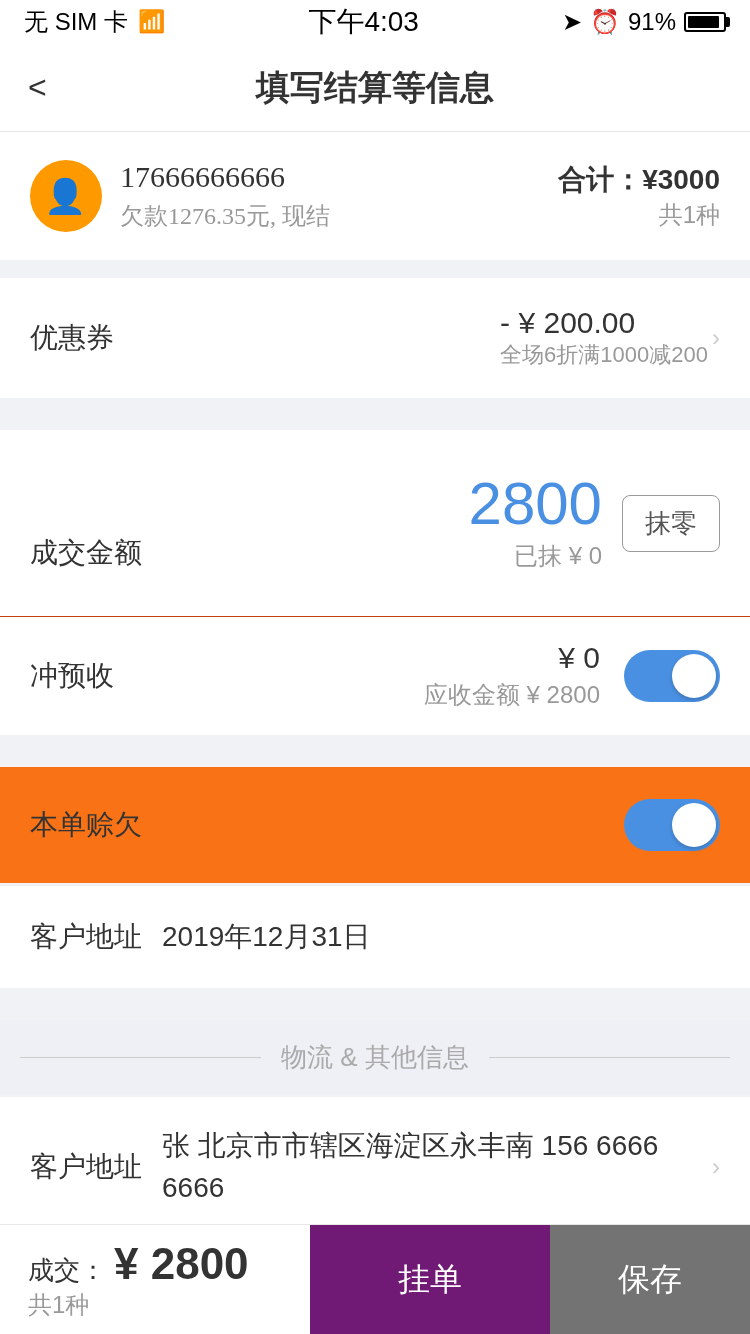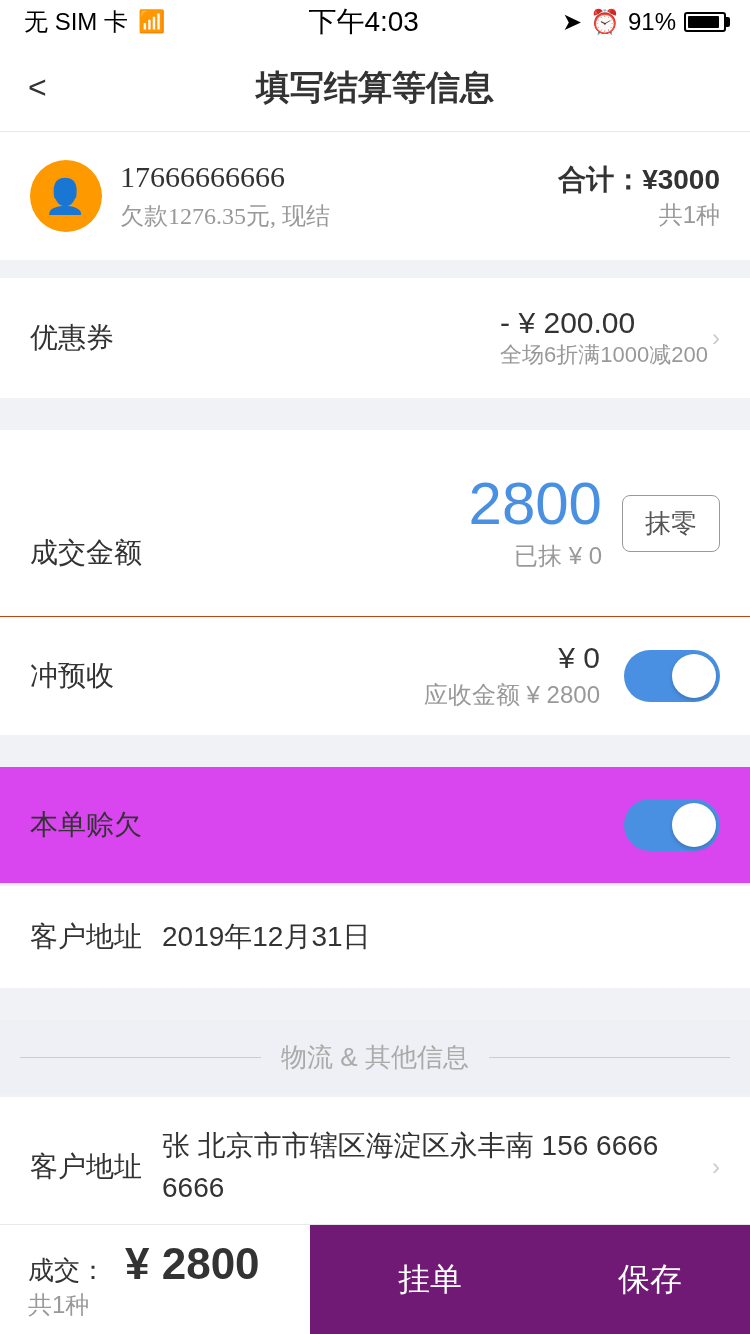--- a/index.html
+++ b/index.html
@@ -156,21 +156,21 @@
       position: absolute; top: 4px; right: 4px;
       width: 44px; height: 44px; border-radius: 50%; background: #fff;
       box-shadow: 0 2px 4px rgba(0,0,0,0.2);
     }
 
     
     .divider-section { height: 16px; background: #f0f2f5; }
 
     
     .debt-row {
-      background: #d946ef;
+      background: #f97316;
       padding: 32px 30px;
       display: flex;
       align-items: center;
       justify-content: space-between;
       margin-bottom: 2px;
     }
     .debt-label { font-size: 28px; color: #333; }
 
     
     .duedate-row {
@@ -225,40 +225,40 @@
       bottom: 0;
       left: 0;
     }
     .bottom-summary {
       flex: 1;
       padding: 0 28px;
       display: flex;
       flex-direction: column;
       justify-content: center;
     }
-    .bottom-summary-top { display: flex; align-items: baseline; gap: 19px; }
+    .bottom-summary-top { display: flex; align-items: baseline; gap: 8px; }
     .bottom-summary-prefix { font-size: 26px; color: #333; }
     .bottom-summary-value { font-size: 44px; font-weight: 600; color: #333; }
     .bottom-summary-count { font-size: 24px; color: #999; }
     .bottom-btn-pending {
       width: 240px;
       height: 110px;
       background: #701a75;
       display: flex;
       align-items: center;
       justify-content: center;
       font-size: 32px;
       font-weight: 500;
       color: #fff;
       cursor: pointer;
     }
     .bottom-btn-save {
       width: 200px;
       height: 110px;
-      background: #701a75;
+      background: #737373;
       display: flex;
       align-items: center;
       justify-content: center;
       font-size: 32px;
       font-weight: 500;
       color: #fff;
       cursor: pointer;
     }
 
     

